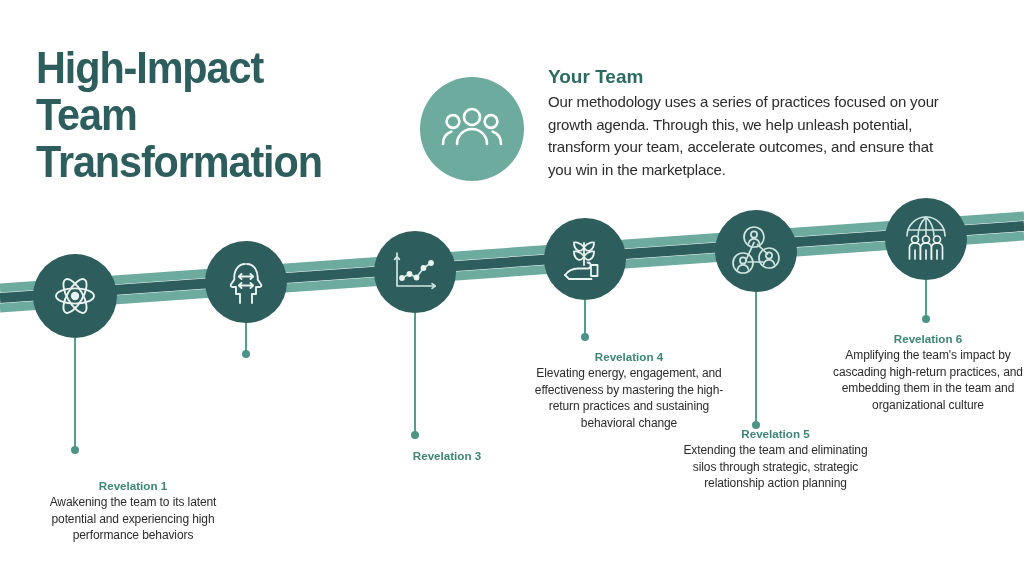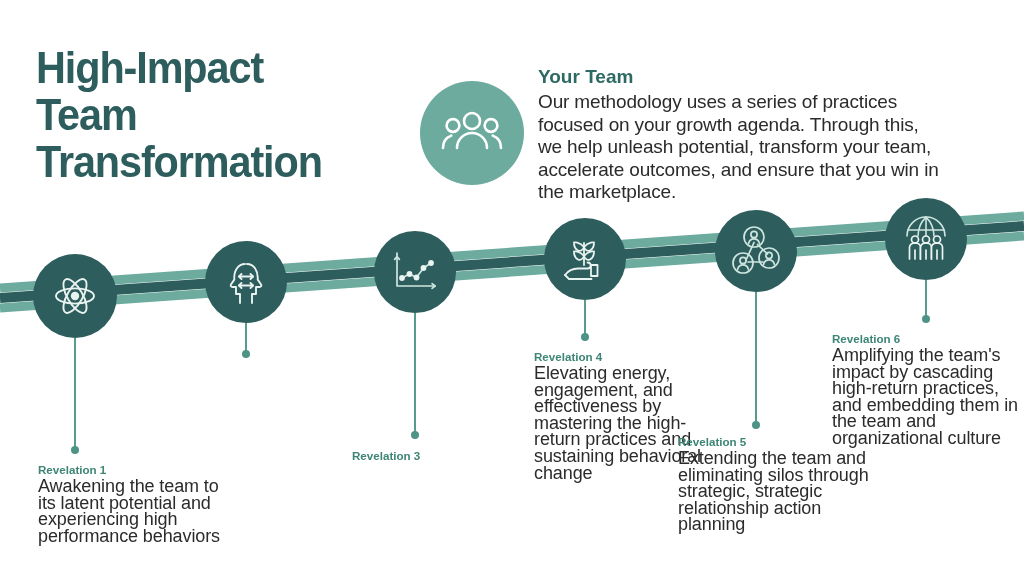--- a/index.html
+++ b/index.html
@@ -25,41 +25,41 @@
     transform:scaleX(0.92);
     transform-origin:left top;
   }
   #header-title .t-line { display:block; white-space:nowrap; }
 
   #team-block {
     position:absolute;
     left:420px; top:62px;
     width:560px;
     display:flex;
-    align-items:center;
-    gap:14px;
+    align-items:flex-end;
+    gap:24px;
   }
   #team-badge {
     flex:0 0 auto;
     width:104px; height:104px;
     border-radius:50%;
     background:#6cab9e;
     display:flex; align-items:center; justify-content:center;
   }
   #team-text { padding-top:4px; }
   #team-heading {
     color:#2d6a63;
     font-weight:bold;
     font-size:19px;
     line-height:22px;
     margin-bottom:3px;
   }
   #team-body {
     color:#2b2b2b;
-    font-size:19px;
+    font-size:15px;
     line-height:22.5px;
     letter-spacing:-0.15px;
     max-width:408px;
   }
 
   
   #timeline {
     position:absolute;
     left:0; top:190px;
     width:1024px; height:386px;
@@ -85,31 +85,32 @@
   .stalk-dot {
     position:absolute;
     width:8px; height:8px;
     border-radius:50%;
     background:#4d9486;
   }
 
   .rev {
     position:absolute;
     width:200px;
+    text-align:center;
   }
   .rev-title {
     color:#3d8575;
     font-weight:bold;
     font-size:11.6px;
     line-height:15px;
     margin-bottom:1px;
   }
   .rev-body {
     color:#2b2b2b;
-    font-size:18px;
+    font-size:12px;
     line-height:16.6px;
     letter-spacing:-0.1px;
   }
 </style>
 </head>
 <body>
 
 <div id="header-title">
   <span class="t-line">High-Impact</span>
   <span class="t-line">Team</span>
@@ -154,21 +155,21 @@
       <svg width="50" height="50" viewBox="0 0 50 50" fill="none" stroke="#e9f3f0" stroke-width="1.9">
         <circle cx="25" cy="25" r="4.2" fill="#e9f3f0" stroke="none"></circle>
         <ellipse cx="25" cy="25" rx="19" ry="7.6"></ellipse>
         <ellipse cx="25" cy="25" rx="19" ry="7.6" transform="rotate(60 25 25)"></ellipse>
         <ellipse cx="25" cy="25" rx="19" ry="7.6" transform="rotate(120 25 25)"></ellipse>
       </svg>
     </span>
   </div>
   <div class="stalk" style="left:74px; top:148px; height:111px;"></div>
   <div class="stalk-dot" style="left:70.5px; top:256px;"></div>
-  <div class="rev" style="left:38px; top:272px; width:190px;">
+  <div class="rev" style="left:38px; top:288px; width:190px;">
     <div class="rev-title">Revelation 1</div>
     <div class="rev-body">Awakening the team to its latent potential and experiencing high performance behaviors</div>
   </div>
 
   <div class="node" style="left:205px; top:51px; width:82px; height:82px;">
     <span>
       <svg width="52" height="46" viewBox="0 0 52 46" fill="none" stroke="#e9f3f0" stroke-width="1.9" stroke-linecap="round" stroke-linejoin="round">
         <path d="M20 44V35h-4v-7h-3.5c-1.6 0-2.3-1.5-1.4-2.8l3.2-4.6C13.6 11.6 18.2 5 25 5"></path>
         <path d="M32 44V35h4v-7h3.5c1.6 0 2.3-1.5 1.4-2.8l-3.2-4.6C38.4 11.6 33.8 5 27 5"></path>
         <path d="M19 17.5h14"></path>
@@ -242,21 +243,21 @@
         <g>
           <circle cx="40" cy="33" r="10"></circle>
           <circle cx="40" cy="30.5" r="3.1"></circle>
           <path d="M34.6 39.2c.8-2.8 2.9-4.3 5.4-4.3s4.6 1.5 5.4 4.3"></path>
         </g>
       </svg>
     </span>
   </div>
   <div class="stalk" style="left:755px; top:102px; height:132px;"></div>
   <div class="stalk-dot" style="left:751.5px; top:231px;"></div>
-  <div class="rev" style="left:678px; top:244px; width:195px;">
+  <div class="rev" style="left:678px; top:236px; width:195px;">
     <div class="rev-title">Revelation 5</div>
     <div class="rev-body">Extending the team and eliminating silos through strategic, strategic relationship action planning</div>
   </div>
 
   <div class="node" style="left:885px; top:8px; width:82px; height:82px;">
     <span>
       <svg width="54" height="50" viewBox="0 0 54 50" fill="none" stroke="#cfe6e0" stroke-width="1.6" stroke-linecap="round" stroke-linejoin="round">
         <path d="M8 22a19 19 0 0138 0"></path>
         <path d="M27 3.2v19"></path>
         <path d="M8.6 16h36.8"></path>

